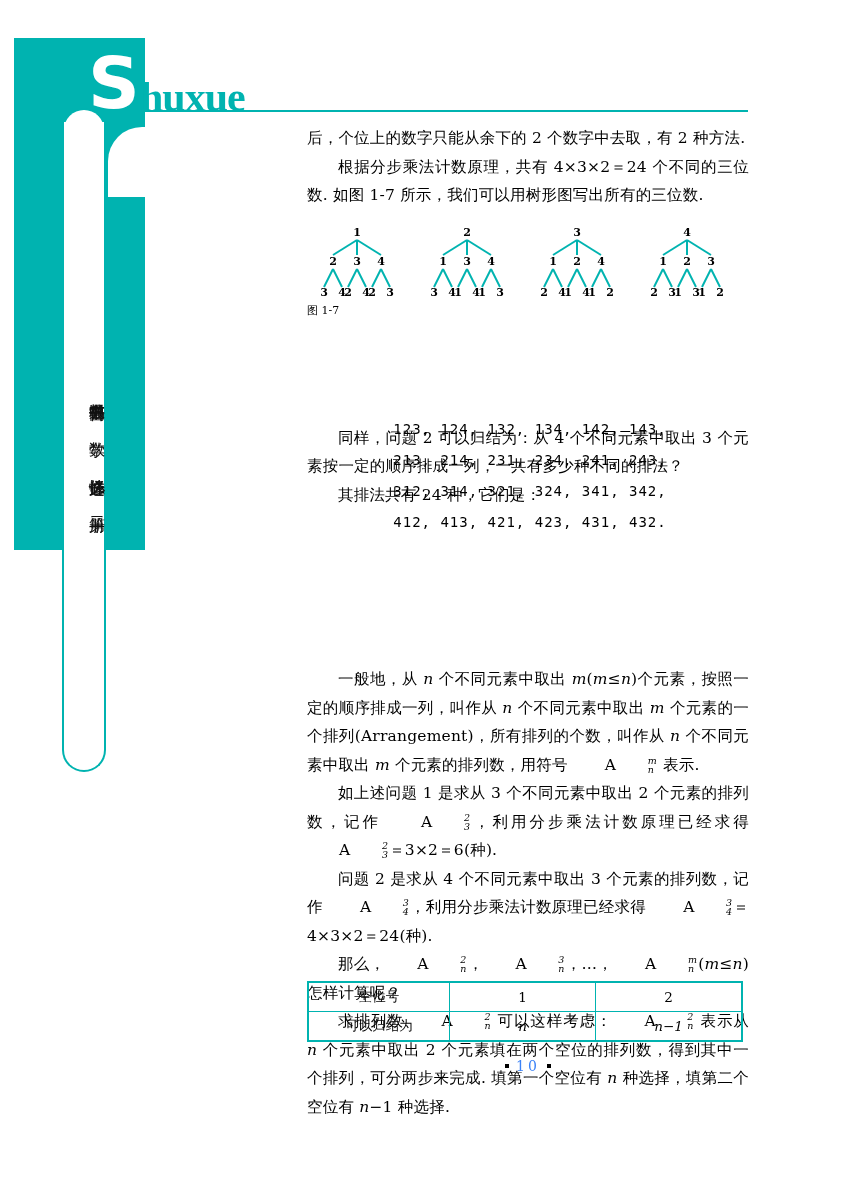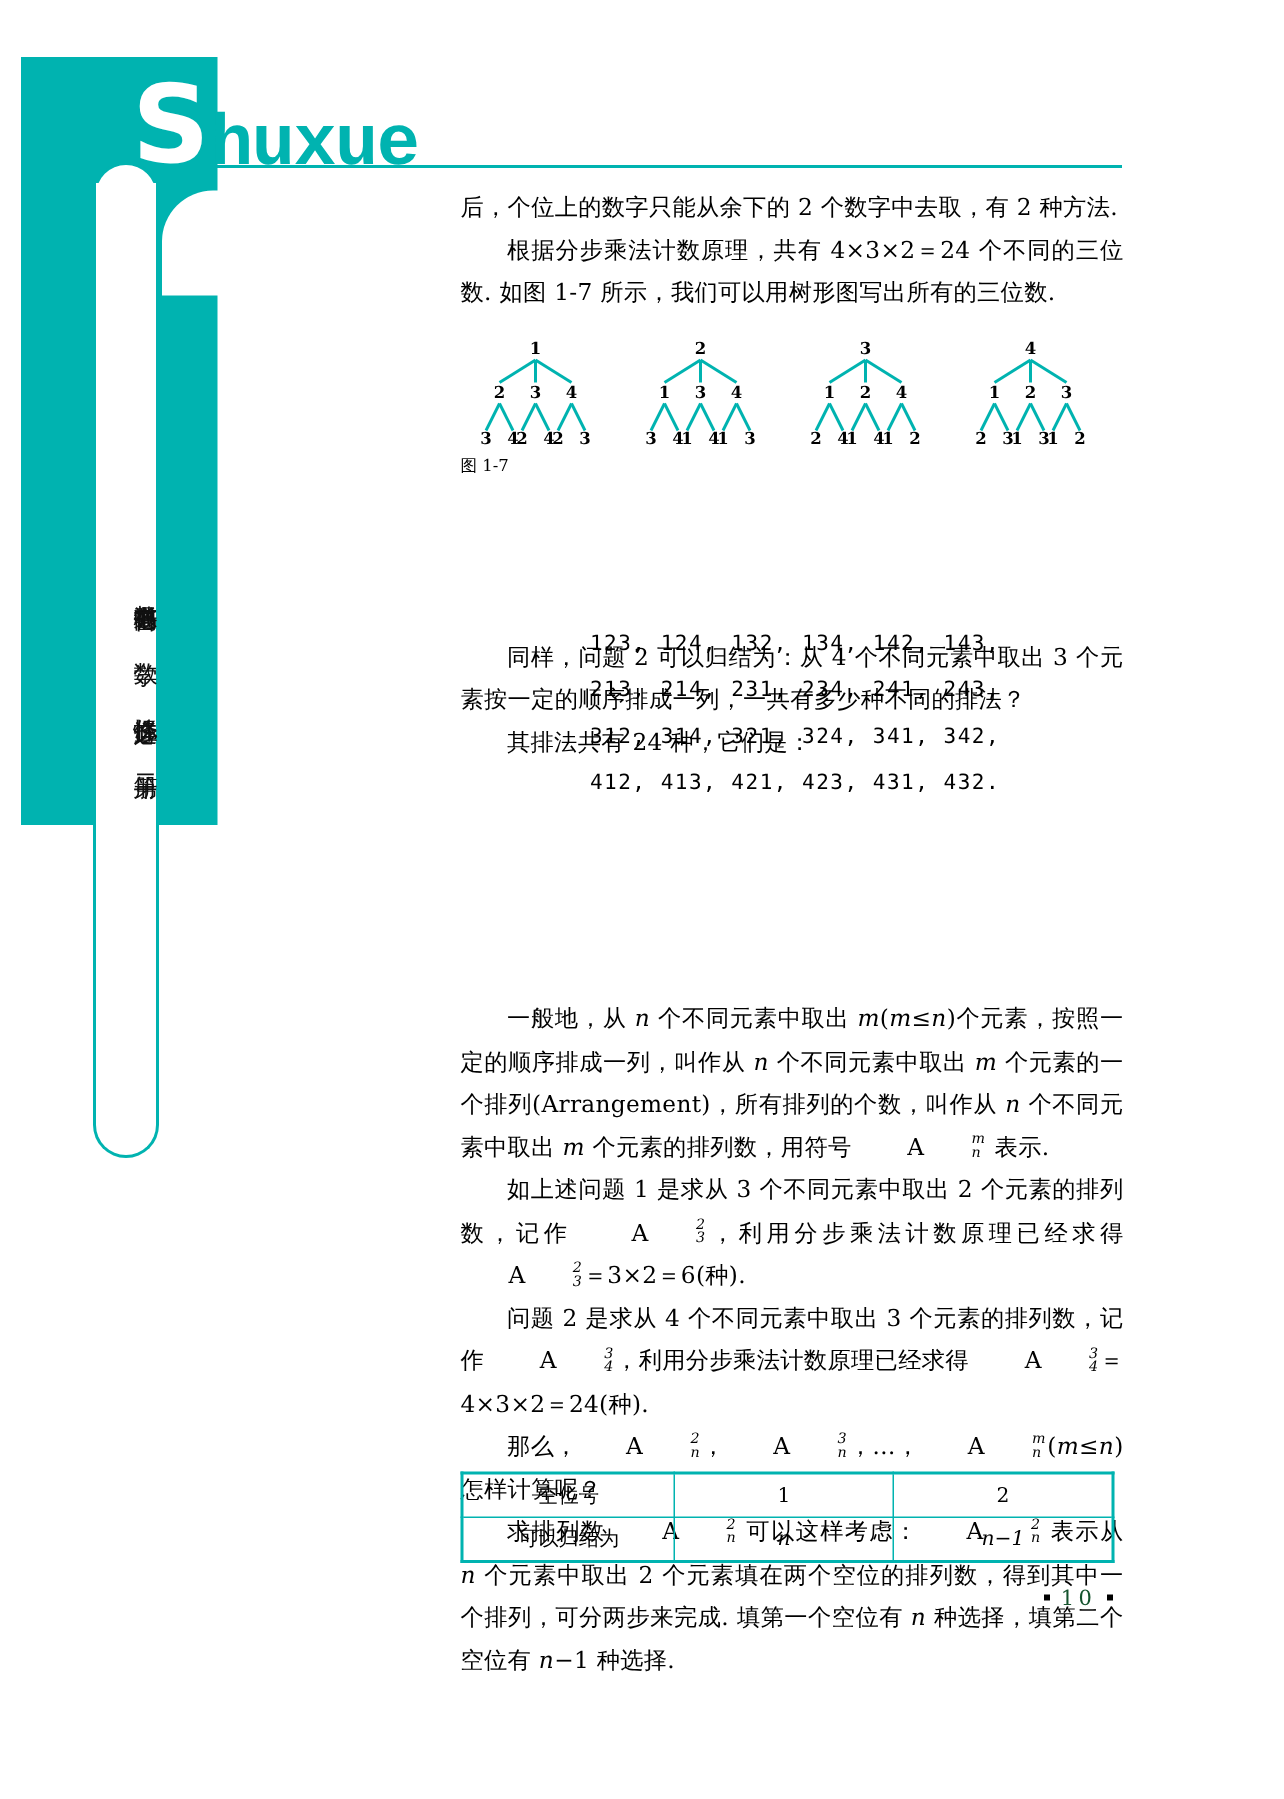--- a/index.html
+++ b/index.html
@@ -106,23 +106,23 @@
     font-weight: bold;
     font-size: 72px;
     line-height: 72px;
     color: #ffffff;
     letter-spacing: -2px;
   }
   .brand-rest {
     position: absolute;
     left: 140px;
     top: 74px;
-    font-family: Liberation Mono, monospace;
+    font-family: Liberation Serif, serif;
     font-weight: bold;
-    font-size: 48px;
+    font-size: 42px;
     line-height: 46px;
     color: var(--teal, #00b3b0);
     letter-spacing: -1px;
   }
   .brand-rule {
     position: absolute;
     left: 131px;
     top: 110px;
     width: 617px;
     height: 2px;
@@ -229,25 +229,25 @@
     padding: 0;
   }
   .data-table td.label-col { width: 140px; }
 
   
   .page-number {
     position: absolute;
     left: 307px;
     top: 1058px;
     width: 442px;
-    text-align: right;
+    text-align: center;
     font-family: "DejaVu Serif", "Liberation Serif", serif;
     font-size: 14px;
     letter-spacing: 3px;
-    color: #14532d;
+    color: #3b82f6;
   }
   .pn-dot {
     display: inline-block;
     width: 4px;
     height: 4px;
     background: #000;
     vertical-align: middle;
     margin: 0 7px 2px 7px;
   }
 </style>

